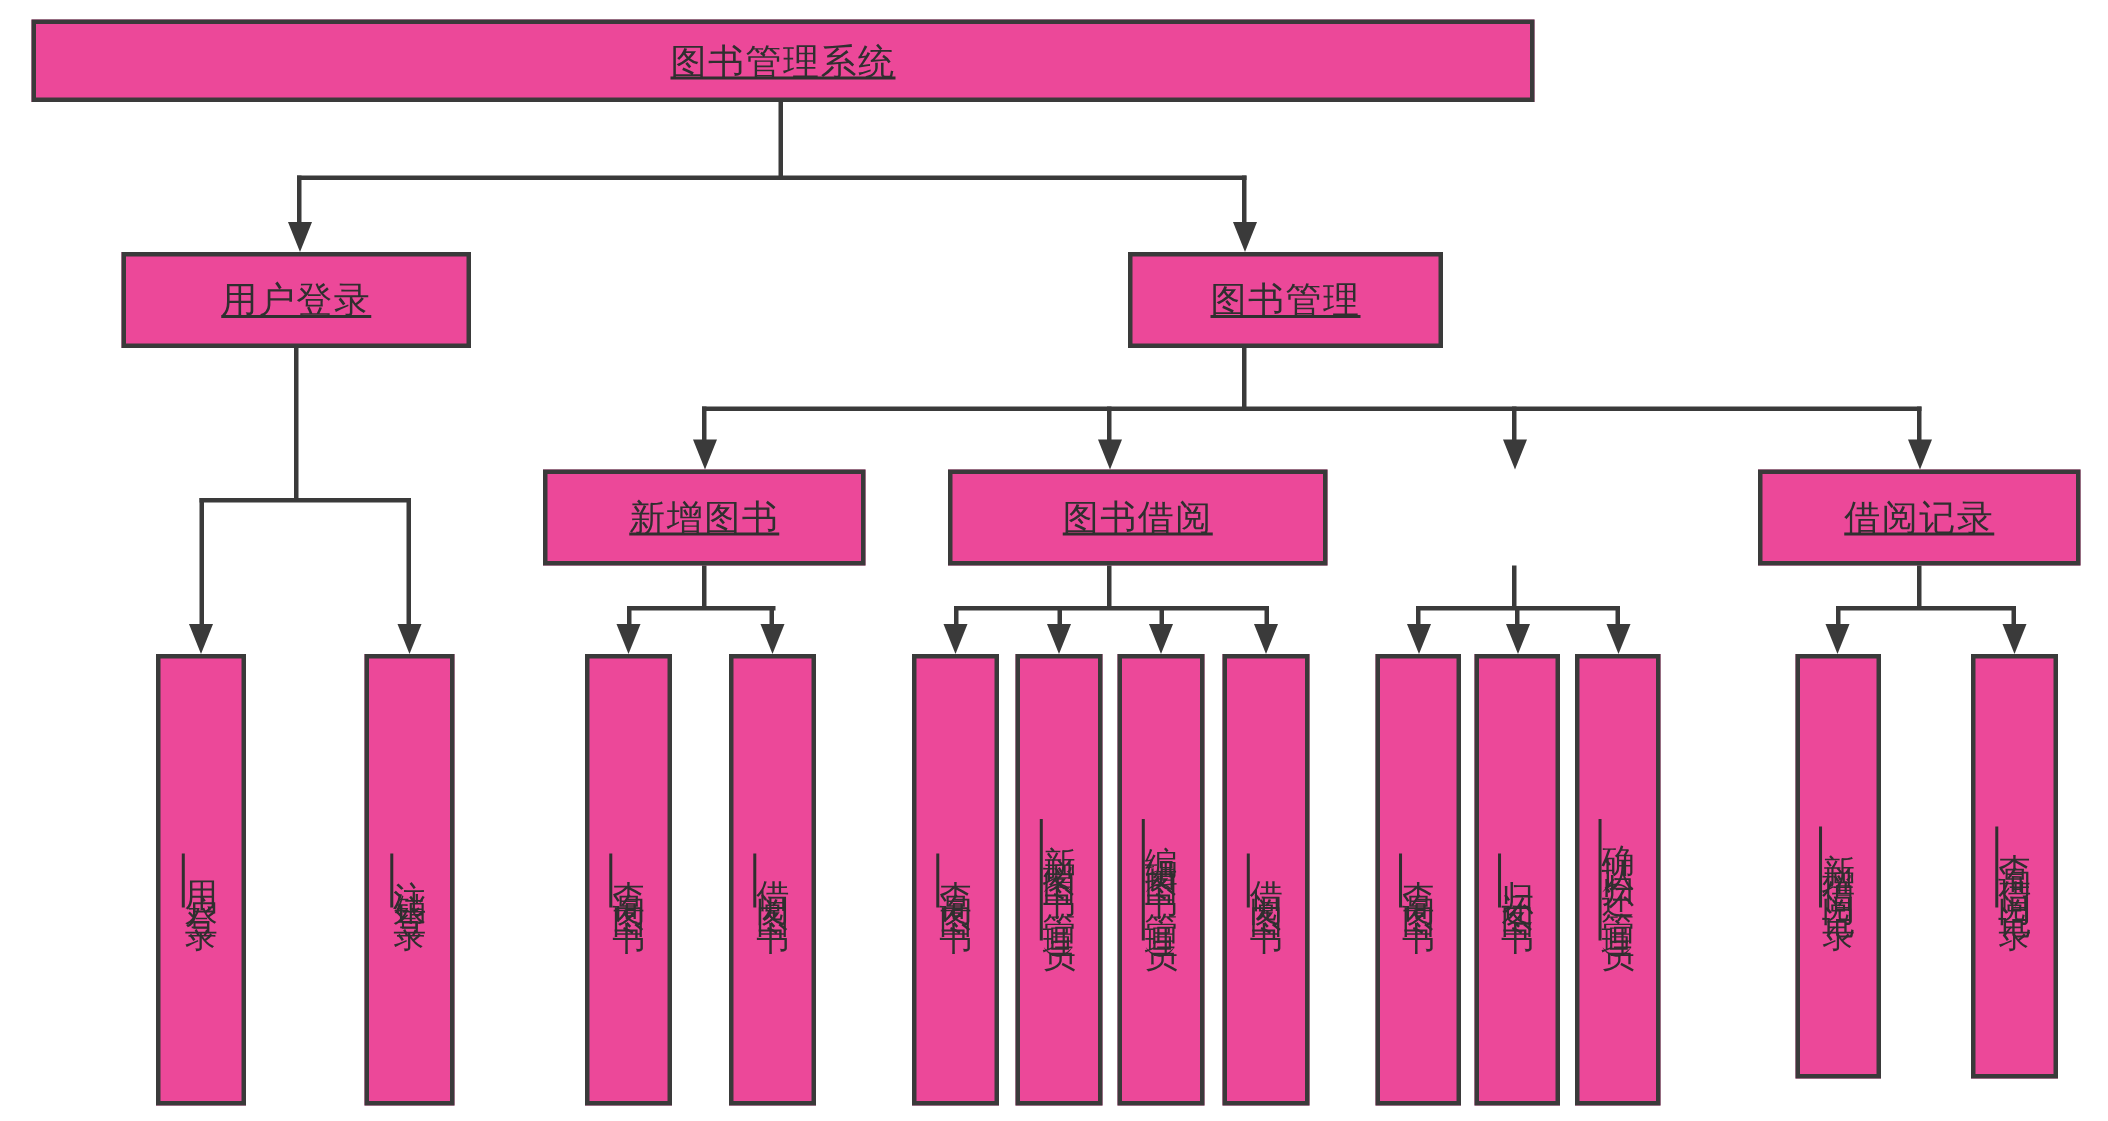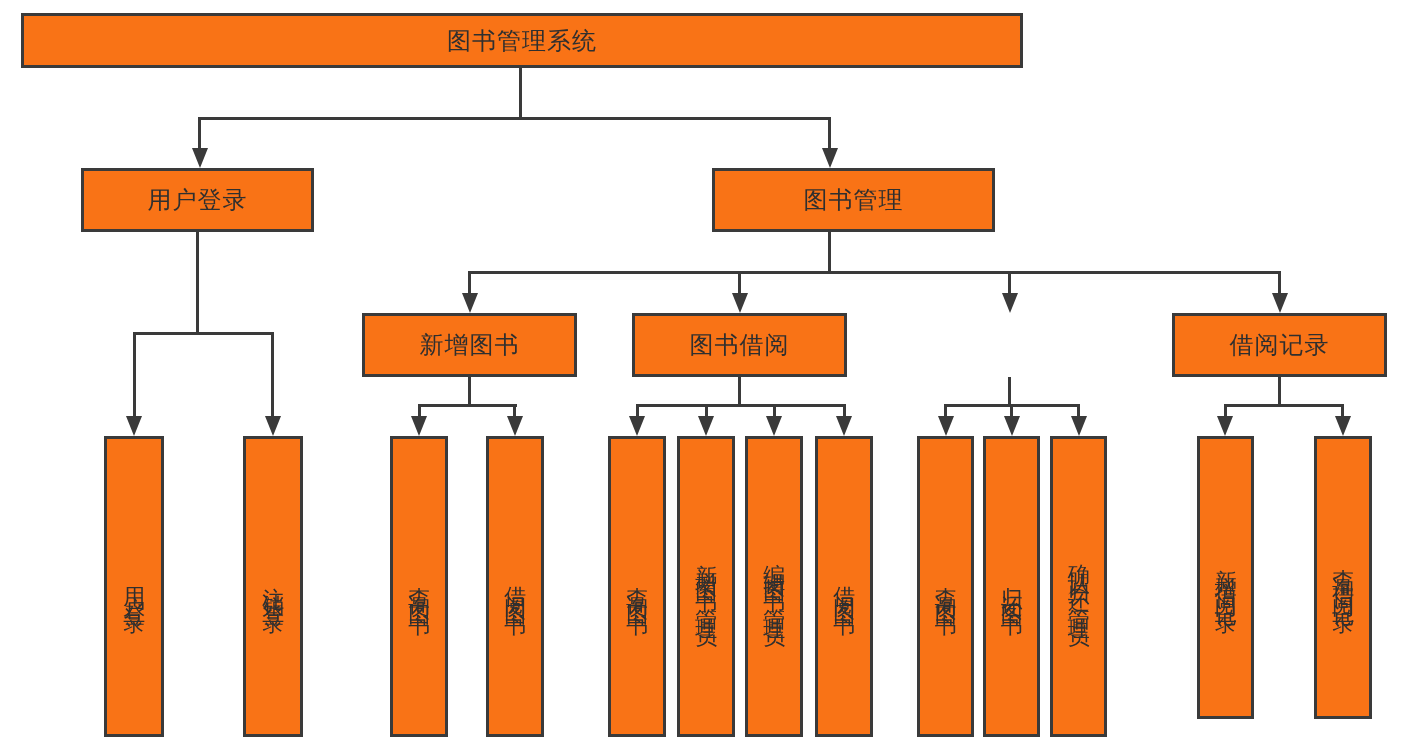--- a/index.html
+++ b/index.html
@@ -14,22 +14,22 @@
     width:1405px; height:747px;
     background:var(--bg);
     font-family:"Liberation Sans", sans-serif;
     color:var(--text);
     overflow:hidden;
   }
   .box {
     position:absolute;
     box-sizing:border-box;
     border:3px solid var(--line);
-    background:#f97316;
-    display:flex; align-items:center; justify-content:center;
+    background:#ec4899;
+    display:flex; align-items:center; justify-content:center;text-decoration:underline;
   }
   .hbox { font-size:24px; letter-spacing:1px; white-space:nowrap; }
   .vbox span {
     writing-mode:vertical-rl;
     text-orientation:mixed;
     font-size:22px;
     line-height:1.2;
     letter-spacing:9px;
   }
   .vl, .hl { position:absolute; background:var(--line); }
@@ -58,42 +58,42 @@
   <div class="box hbox" style="left:21px; top:13px; width:1002px; height:55px;">图书管理系统</div>
 
   <div class="vl" style="left:519px; top:66px; height:53px;"></div>
   <div class="hl" style="left:198px; top:117px; width:633px;"></div>
   <div class="vl" style="left:198px; top:117px; height:33px;"></div>
   <div class="ar" style="left:192px; top:148px;"></div>
   <div class="vl" style="left:828px; top:117px; height:33px;"></div>
   <div class="ar" style="left:822px; top:148px;"></div>
 
   <div class="box hbox" style="left:81px; top:168px; width:233px; height:64px;">用户登录</div>
-  <div class="box hbox" style="left:712px; top:168px; width:283px; height:64px;">图书管理</div>
+  <div class="box hbox" style="left:752px; top:168px; width:210px; height:64px;">图书管理</div>
 
   <div class="vl" style="left:196px; top:232px; height:102px;"></div>
   <div class="hl" style="left:133px; top:332px; width:141px;"></div>
   <div class="vl" style="left:133px; top:332px; height:87px;"></div>
   <div class="ar" style="left:126px; top:416px;"></div>
   <div class="vl" style="left:271px; top:332px; height:87px;"></div>
   <div class="ar" style="left:265px; top:416px;"></div>
 
   <div class="vl" style="left:828px; top:232px; height:41px;"></div>
   <div class="hl" style="left:468px; top:271px; width:813px;"></div>
   <div class="vl" style="left:468px; top:271px; height:26px;"></div>
   <div class="ar" style="left:462px; top:293px;"></div>
   <div class="vl" style="left:738px; top:271px; height:26px;"></div>
   <div class="ar" style="left:732px; top:293px;"></div>
   <div class="vl" style="left:1008px; top:271px; height:26px;"></div>
   <div class="ar" style="left:1002px; top:293px;"></div>
   <div class="vl" style="left:1278px; top:271px; height:26px;"></div>
   <div class="ar" style="left:1272px; top:293px;"></div>
 
   <div class="box hbox" style="left:362px; top:313px; width:215px; height:64px;">新增图书</div>
-  <div class="box hbox" style="left:632px; top:313px; width:215px; height:64px;">图书借阅</div>
+  <div class="box hbox" style="left:632px; top:313px; width:253px; height:64px;">图书借阅</div>
   <div class="box hbox" style="left:1172px; top:313px; width:215px; height:64px;">借阅记录</div>
 
   <div class="vl" style="left:468px; top:377px; height:29px;"></div>
   <div class="hl" style="left:418px; top:404px; width:99px;"></div>
   <div class="vl" style="left:418px; top:404px; height:16px;"></div>
   <div class="ar" style="left:411px; top:416px;"></div>
   <div class="vl" style="left:513px; top:404px; height:16px;"></div>
   <div class="ar" style="left:507px; top:416px;"></div>
 
   <div class="vl" style="left:738px; top:377px; height:29px;"></div>

